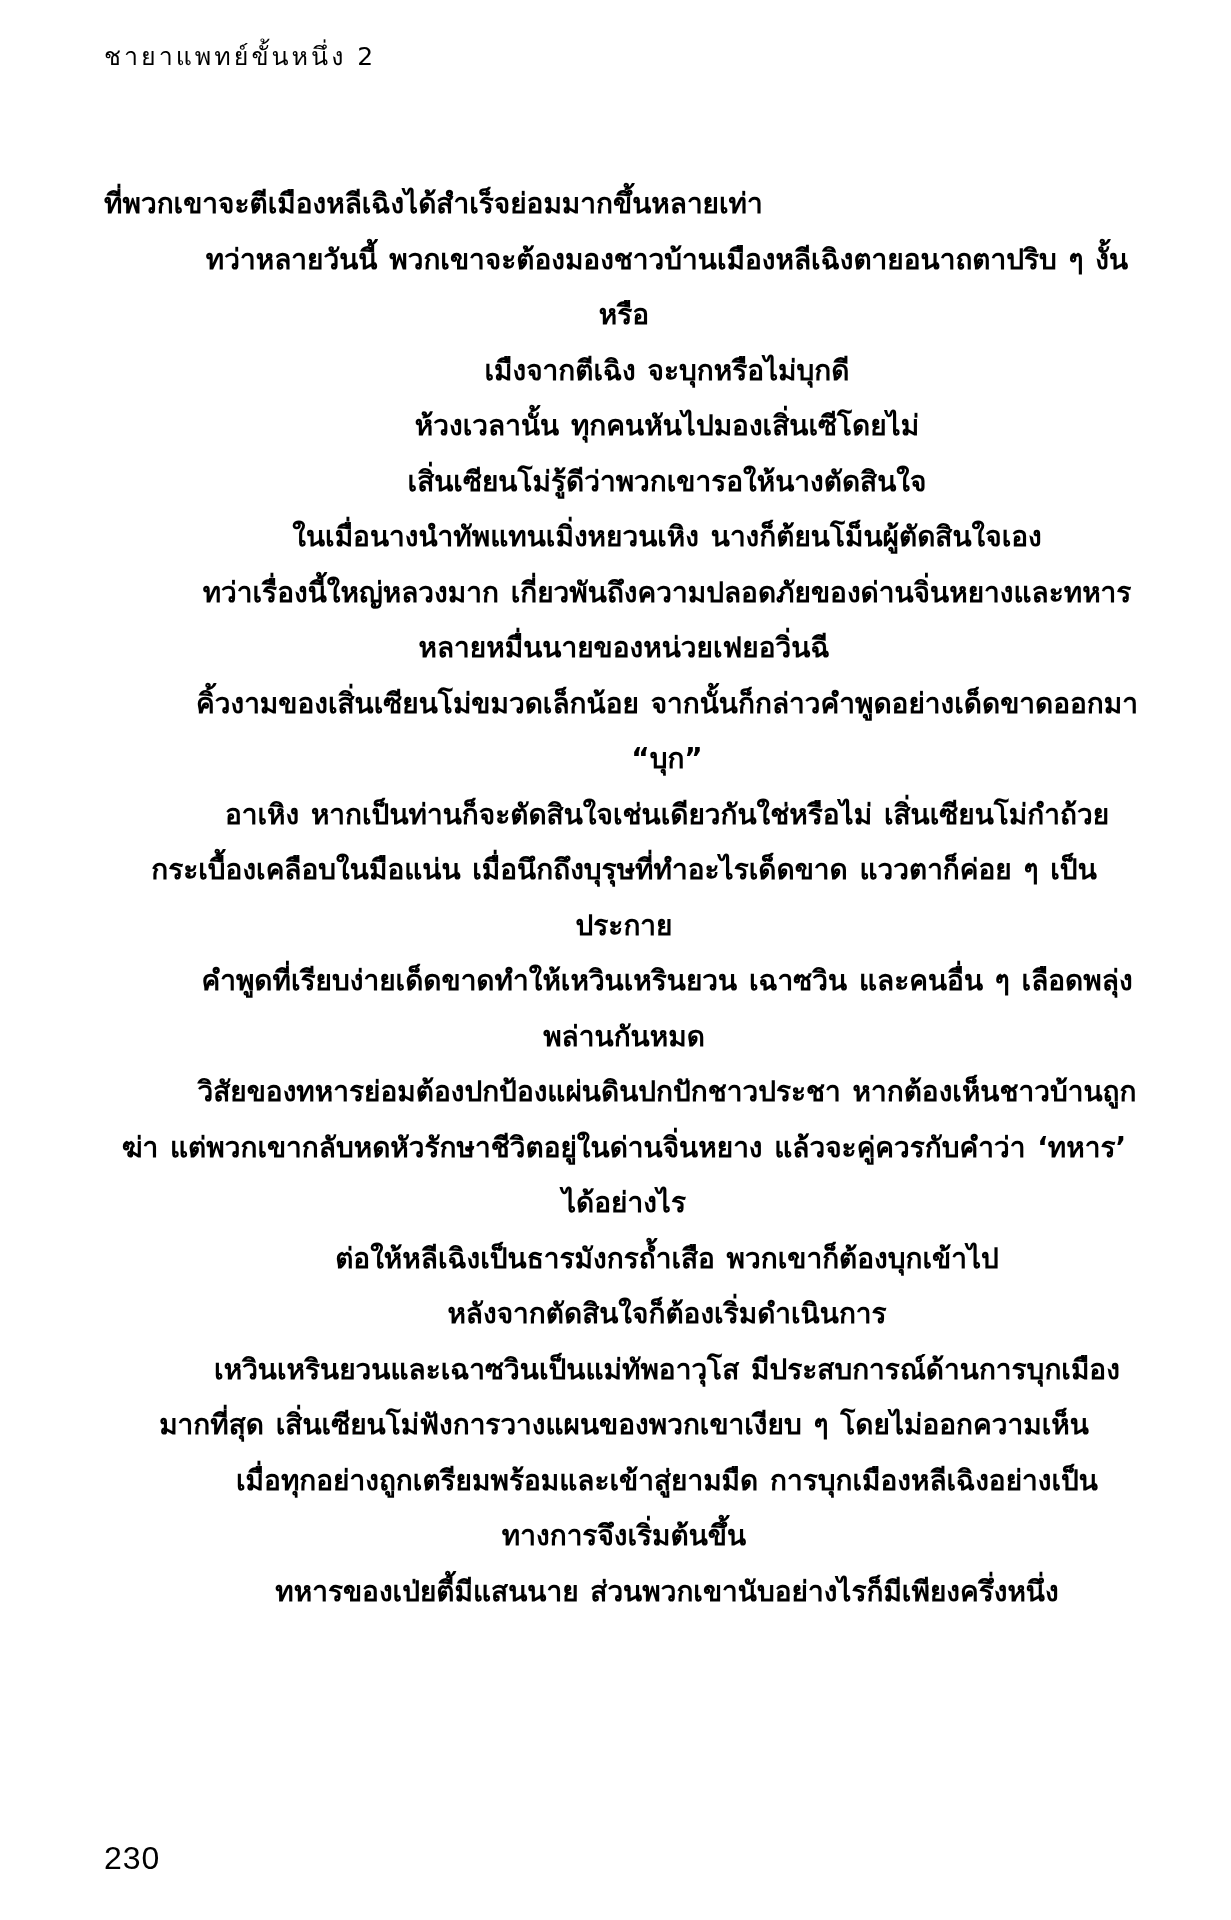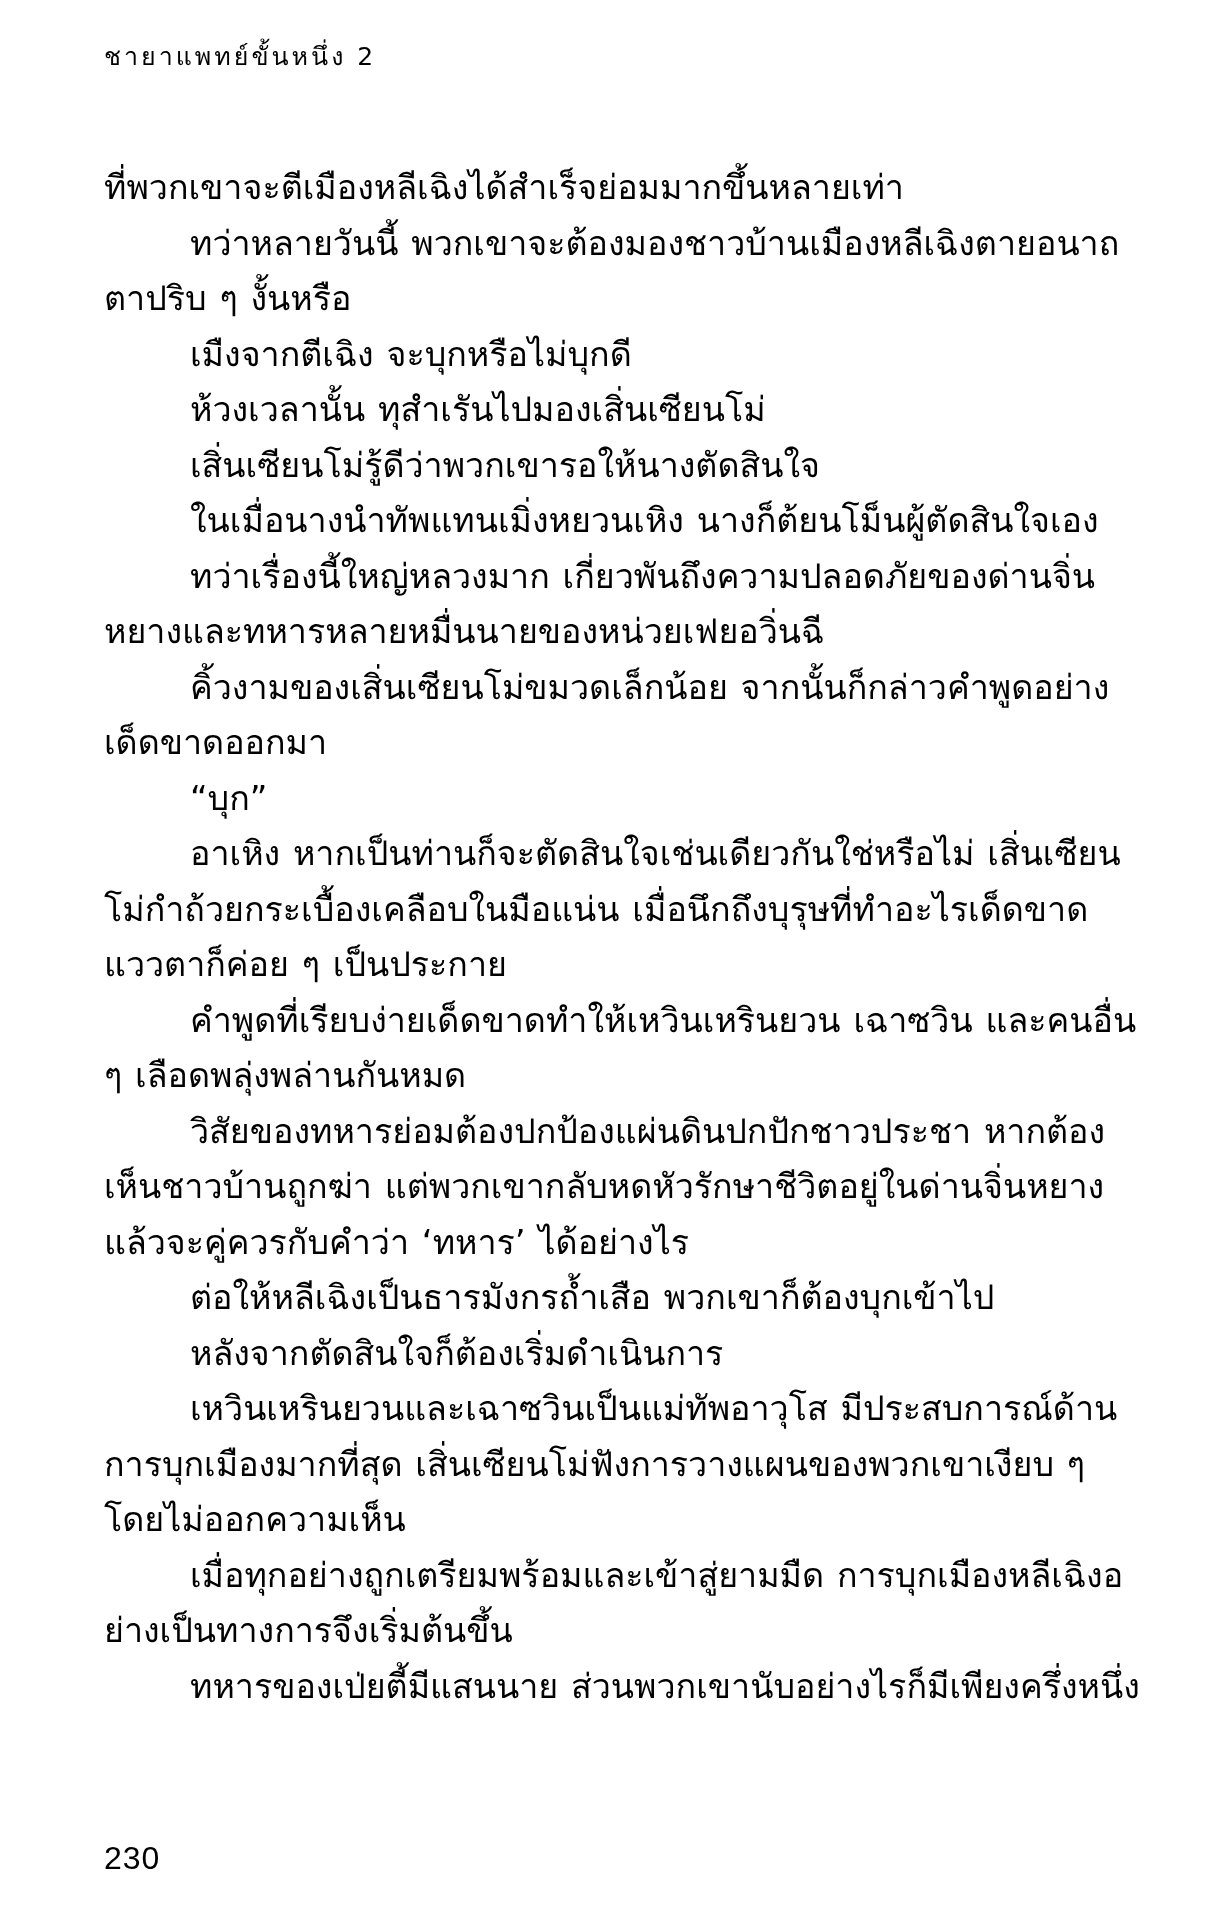--- a/index.html
+++ b/index.html
@@ -26,34 +26,36 @@
     position: absolute;
     top: 36px;
     left: 104px;
     font-size: 25px;
     letter-spacing: 3px;
     font-weight: 500;
     white-space: nowrap;
   }
   .body-text {
     position: absolute;
-    top: 160px;
+    top: 176px;
     left: 104px;
     width: 1040px;
-    font-size: 34px;
+    font-size: 28px;
     line-height: 55.5px;
     text-align: left;
+    font-weight: bold;
   }
   .body-text p {
     margin: 0;
     text-indent: 0;
     word-spacing: 2px;
   }
   .body-text p.indent {
     text-indent: 86px;
+    text-align: center;
   }
   .folio {
     position: absolute;
     left: 104px;
     top: 1840px;
     font-size: 32px;
     font-family: "Liberation Sans", sans-serif;
     letter-spacing: 1px;
   }
 </style>
@@ -61,21 +63,21 @@
 <body>
 
 <div class="page">
 
   <div class="running-head">ชายาแพทย์ขั้นหนึ่ง 2</div>
 
   <div class="body-text">
     <p class="noindent">ที่พวกเขาจะตีเมืองหลีเฉิงได้สำเร็จย่อมมากขึ้นหลายเท่า</p>
     <p class="indent">ทว่าหลายวันนี้  พวกเขาจะต้องมองชาวบ้านเมืองหลีเฉิงตายอนาถตาปริบ ๆ งั้นหรือ</p>
     <p class="indent">เมืงจากตีเฉิง  จะบุกหรือไม่บุกดี</p>
-    <p class="indent">ห้วงเวลานั้น  ทุสำเรันไปมองเสิ่นเซียนโม่</p>
+    <p class="indent">ห้วงเวลานั้น  ทุกคนหันไปมองเสิ่นเซีโดยไม่</p>
     <p class="indent">เสิ่นเซียนโม่รู้ดีว่าพวกเขารอให้นางตัดสินใจ</p>
     <p class="indent">ในเมื่อนางนำทัพแทนเมิ่งหยวนเหิง  นางก็ต้ยนโม็นผู้ตัดสินใจเอง</p>
     <p class="indent">ทว่าเรื่องนี้ใหญ่หลวงมาก  เกี่ยวพันถึงความปลอดภัยของด่านจิ่นหยางและทหารหลายหมื่นนายของหน่วยเฟยอวิ่นฉี</p>
     <p class="indent">คิ้วงามของเสิ่นเซียนโม่ขมวดเล็กน้อย  จากนั้นก็กล่าวคำพูดอย่างเด็ดขาดออกมา</p>
     <p class="indent">“บุก”</p>
     <p class="indent">อาเหิง  หากเป็นท่านก็จะตัดสินใจเช่นเดียวกันใช่หรือไม่  เสิ่นเซียนโม่กำถ้วยกระเบื้องเคลือบในมือแน่น  เมื่อนึกถึงบุรุษที่ทำอะไรเด็ดขาด  แววตาก็ค่อย ๆ เป็นประกาย</p>
     <p class="indent">คำพูดที่เรียบง่ายเด็ดขาดทำให้เหวินเหรินยวน  เฉาซวิน  และคนอื่น ๆ เลือดพลุ่งพล่านกันหมด</p>
     <p class="indent">วิสัยของทหารย่อมต้องปกป้องแผ่นดินปกปักชาวประชา  หากต้องเห็นชาวบ้านถูกฆ่า  แต่พวกเขากลับหดหัวรักษาชีวิตอยู่ในด่านจิ่นหยาง  แล้วจะคู่ควรกับคำว่า ‘ทหาร’ ได้อย่างไร</p>
     <p class="indent">ต่อให้หลีเฉิงเป็นธารมังกรถ้ำเสือ  พวกเขาก็ต้องบุกเข้าไป</p>
     <p class="indent">หลังจากตัดสินใจก็ต้องเริ่มดำเนินการ</p>

